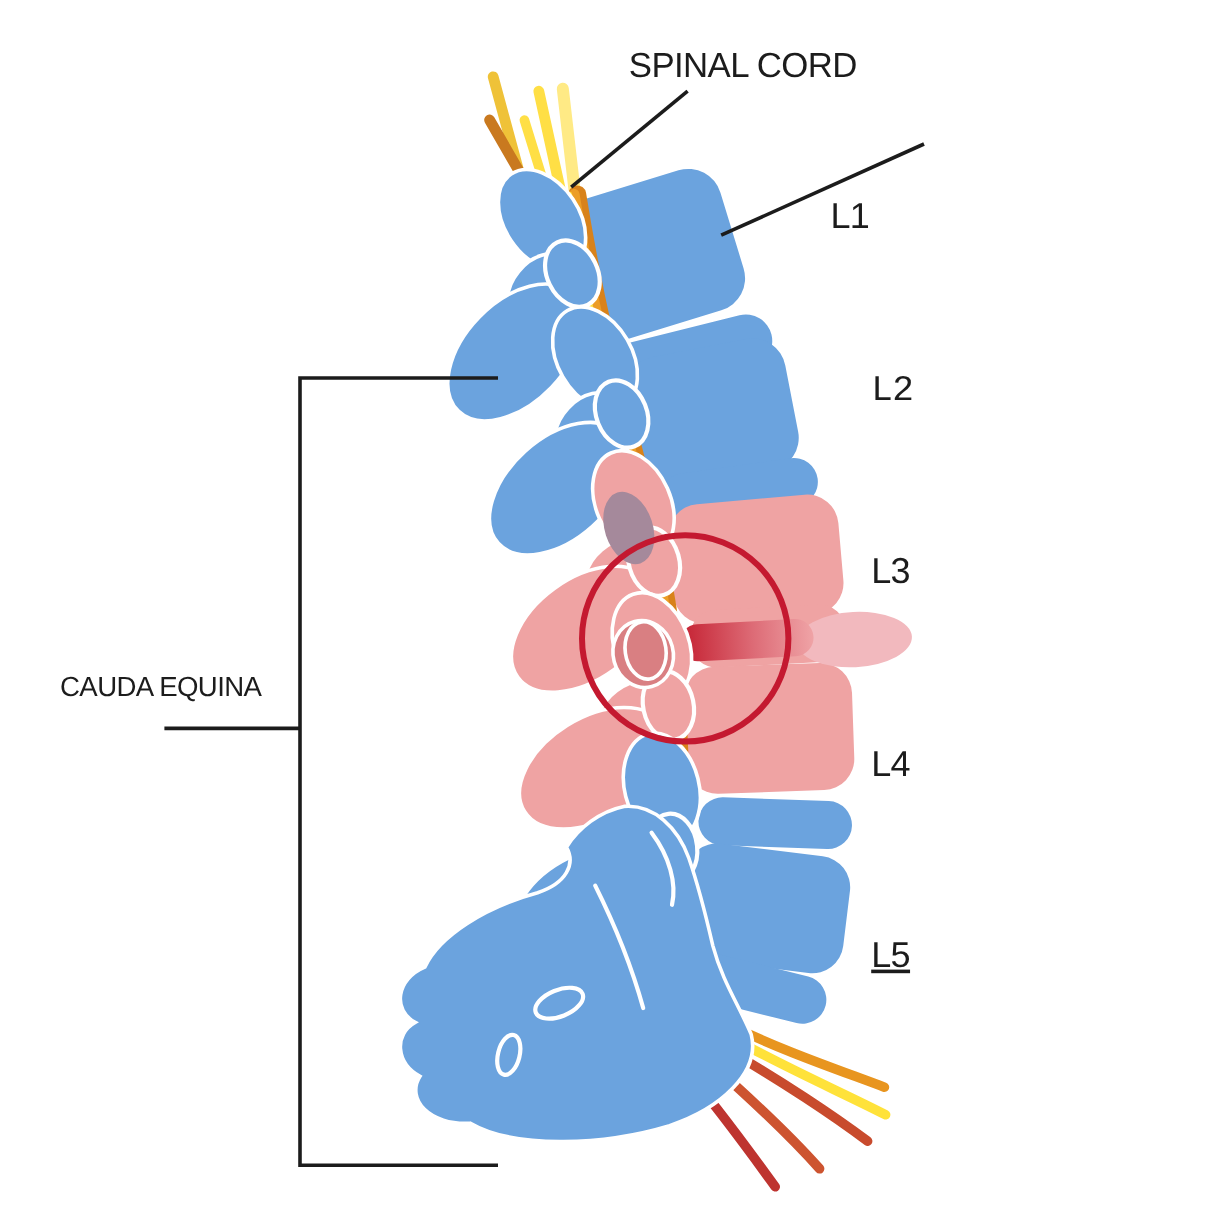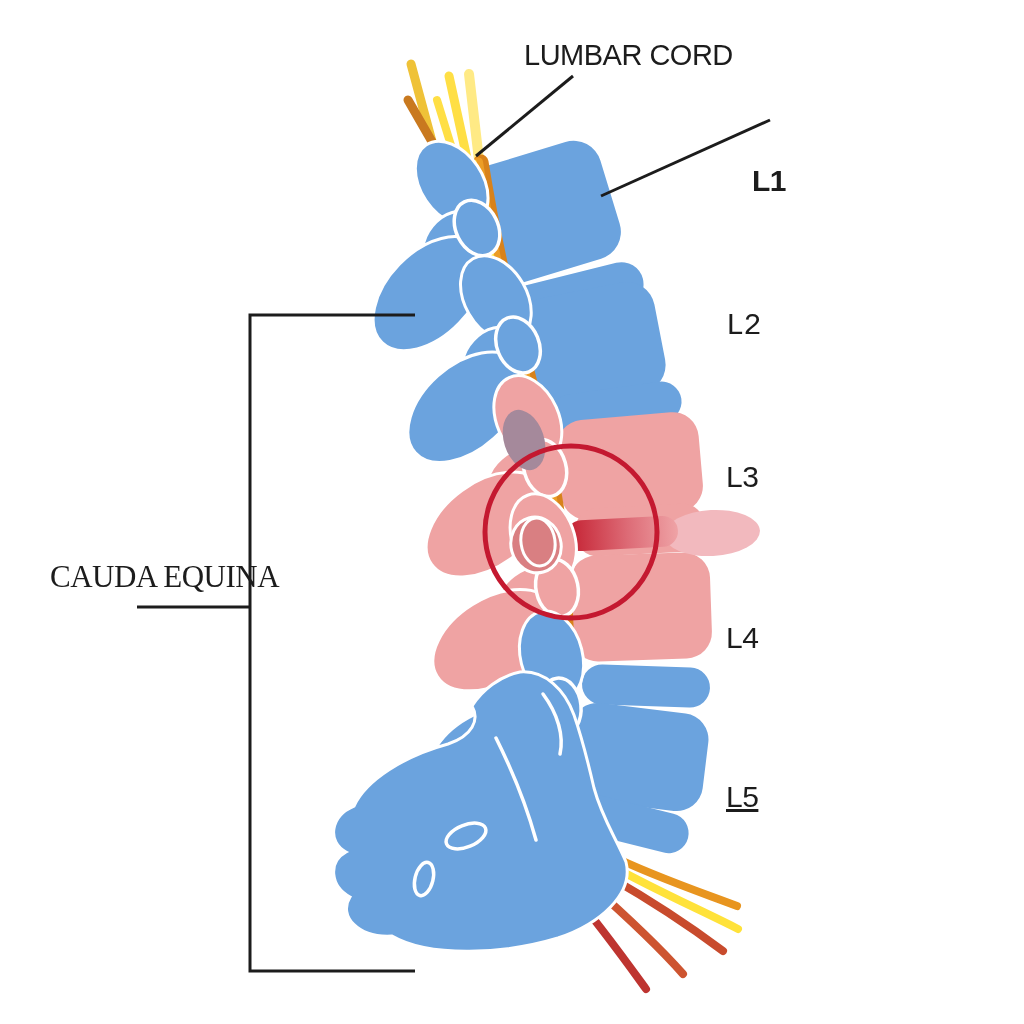--- a/index.html
+++ b/index.html
@@ -13,21 +13,21 @@
   .lbl{
     position:absolute;
     color:#1c1c1c;
     font-size:29px;
     letter-spacing:-0.5px;
     white-space:nowrap;
     line-height:1.1;
     user-select:none;
   }
   .lbl-vert{font-size:30px;}
-  .lbl-cauda{font-size:31px;font-family:Liberation Serif, serif;}
+  .lbl-cauda{font-size:23px;}
 </style>
 </head>
 <body style="background: rgb(255, 255, 255);">
 
 <div id="stage">
 
 <svg width="1024" height="1024" viewBox="0 0 1024 1024">
   <defs>
     <linearGradient id="gradHernia" x1="0" y1="0" x2="1" y2="0">
       <stop offset="0" stop-color="#C41F30"></stop>
@@ -141,22 +141,22 @@
   <circle fill="none" stroke-width="5" cx="571" cy="532" r="86" stroke="#C41930"></circle>
 
   <g fill="none" stroke-width="3" stroke="#1C1C1C">
     <path d="M 573,76 L 476,156"></path>
     <path d="M 770,120 L 601,196"></path>
     <polyline points="415,315 250,315 250,971 415,971"></polyline>
     <path d="M 137,607 L 250,607"></path>
   </g>
 </svg>
 
-<div class="lbl" style="left:524px;top:40px;">LUMBAR CORD</div>
+<div class="lbl" style="left:524px;top:40px;">SPINAL CORD</div>
 <div class="lbl lbl-cauda" style="left:50px;top:560px;">CAUDA EQUINA</div>
 
-<div class="lbl lbl-vert" style="left:752px;top:164px;font-weight:bold;">L1</div>
+<div class="lbl lbl-vert" style="left:692px;top:164px;">L1</div>
 <div class="lbl lbl-vert" style="left:726px;top:310px;font-family:Liberation Mono, monospace;">L2</div>
 <div class="lbl lbl-vert" style="left:726px;top:460px;">L3</div>
 <div class="lbl lbl-vert" style="left:726px;top:605px;margin-top:16px;">L4</div>
 <div class="lbl lbl-vert" style="left:726px;top:780px;text-decoration:underline;">L5</div>
 
 </div>
 
 </body></html>

